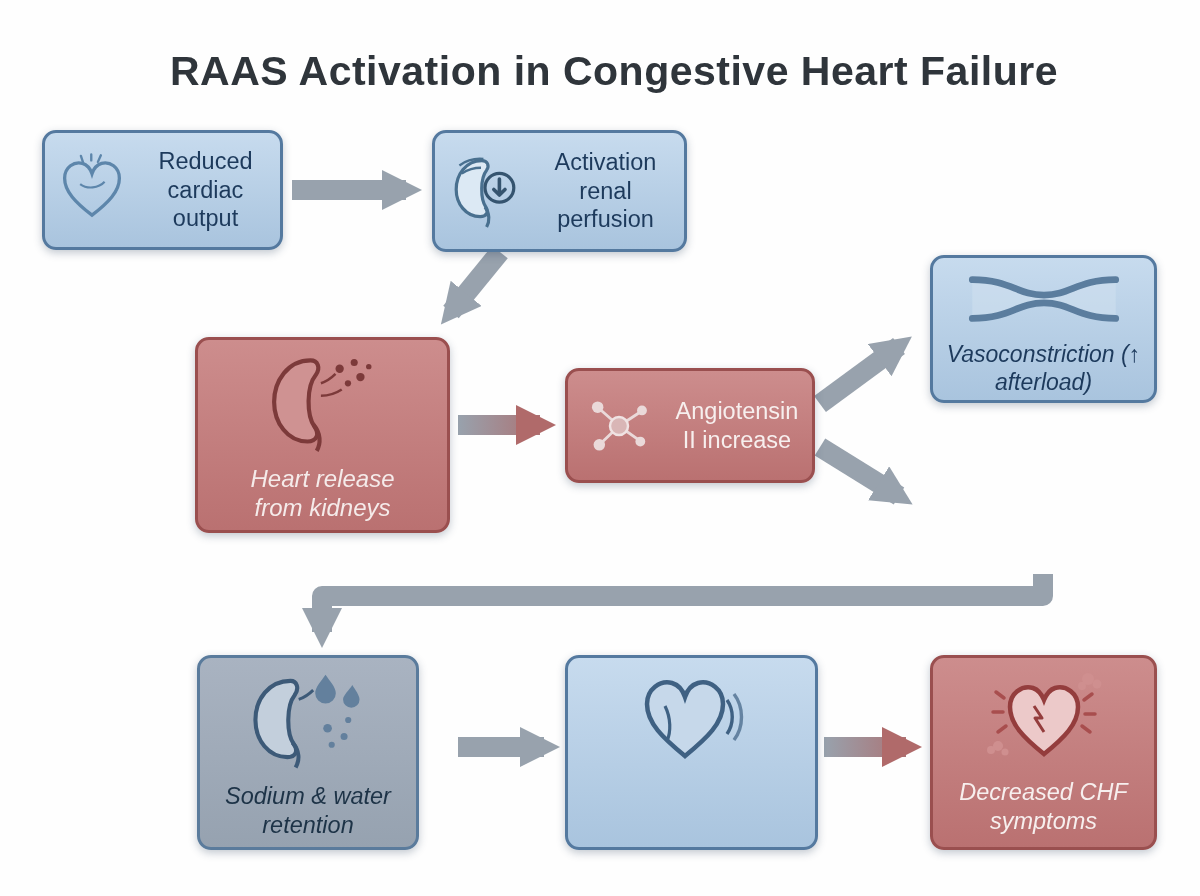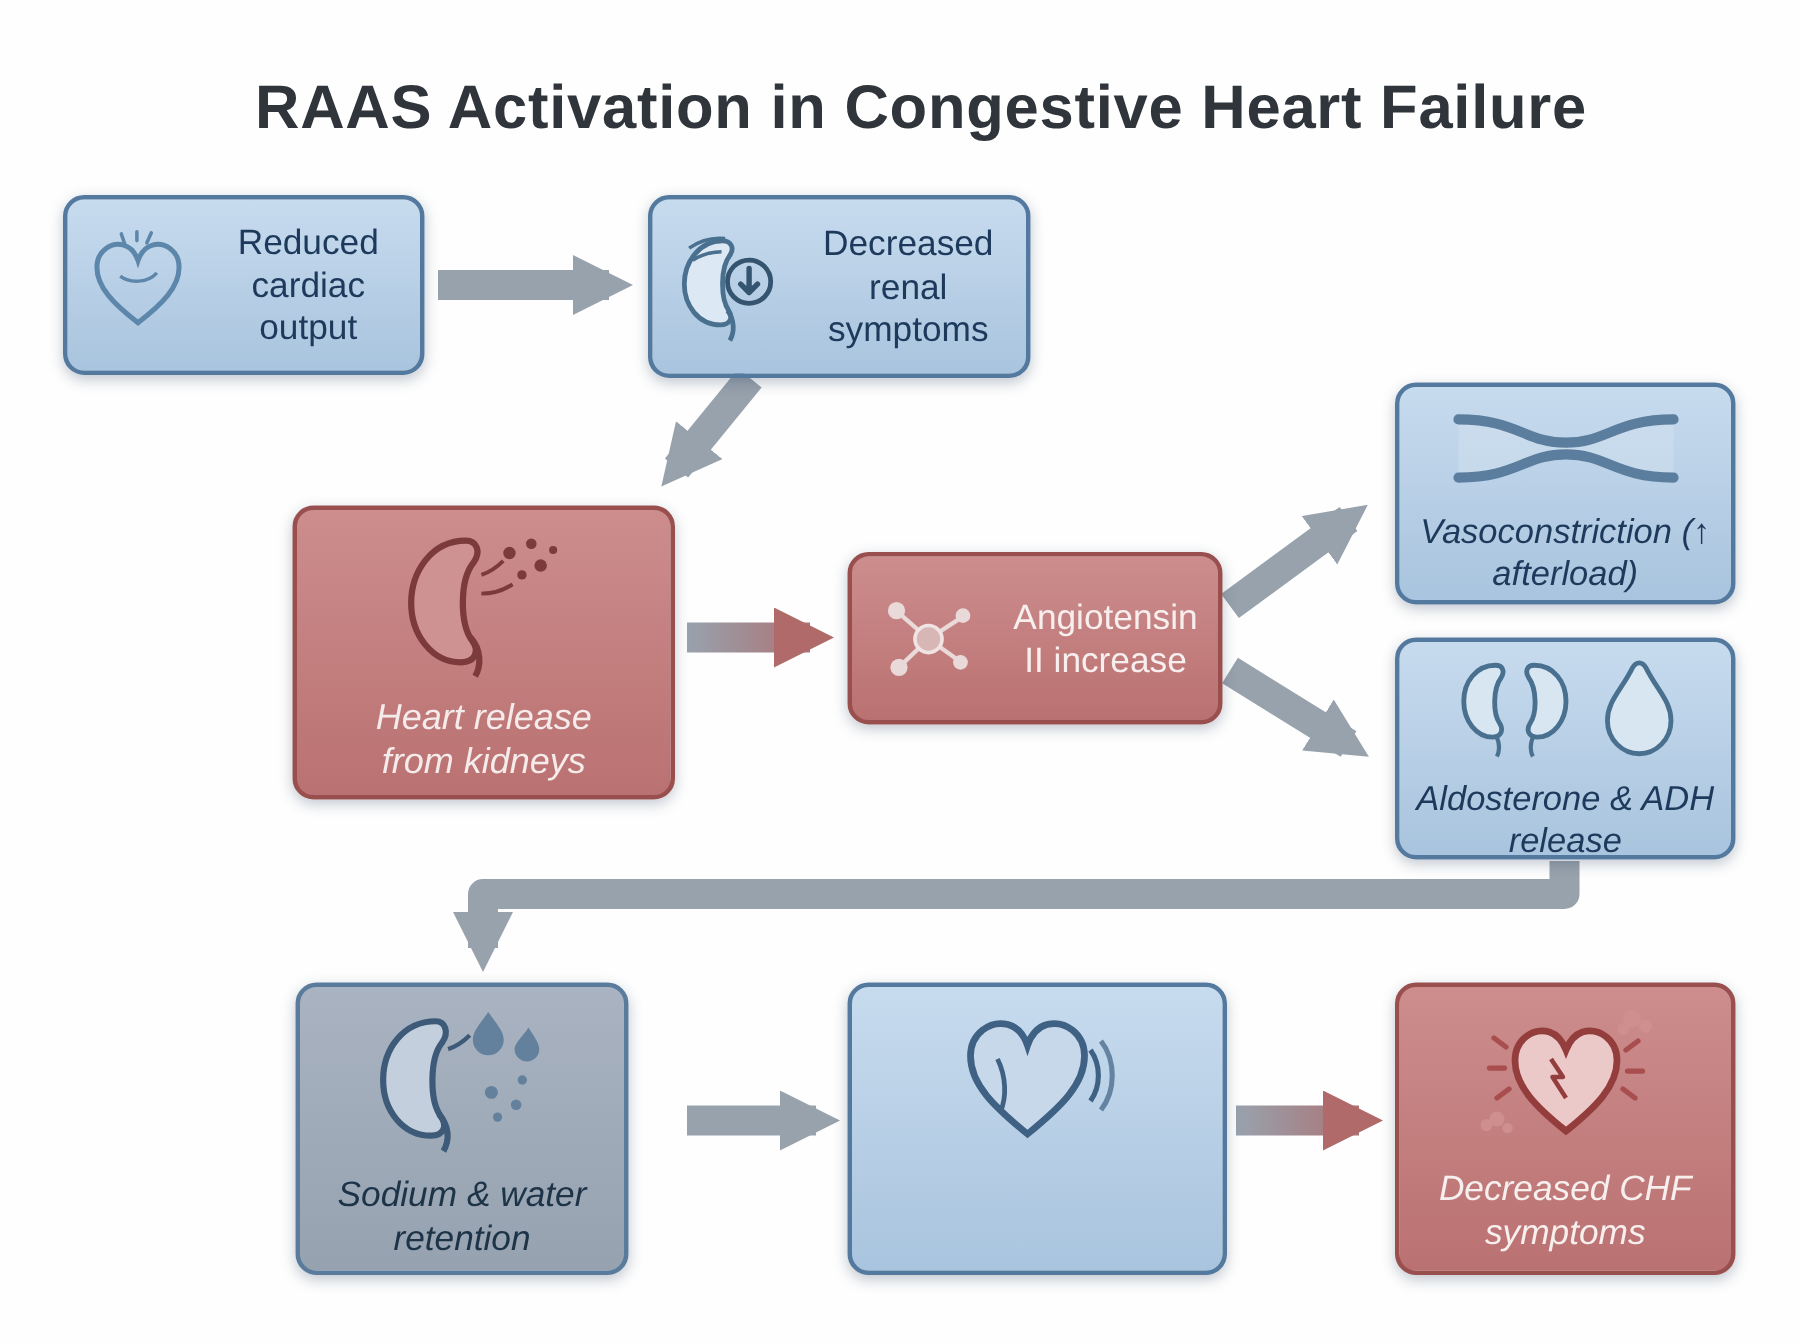--- a/index.html
+++ b/index.html
@@ -74,21 +74,21 @@
   <div class="node blue row" style="left:432px;top:130px;width:255px;height:122px">
     <span class="icon">
       <svg width="80" height="80" viewBox="0 0 100 100">
         <path d="M46 12 C26 12 14 30 14 48 C14 66 26 82 44 82 C52 82 55 76 51 70 C44 60 44 34 52 24 C56 18 53 12 46 12 Z" fill="#dce9f4" stroke="#49708f" stroke-width="4"></path>
         <path d="M50 70 C56 78 56 88 52 95" fill="none" stroke="#49708f" stroke-width="4"></path>
         <path d="M18 18 C28 11 38 9 48 10 M21 28 C29 23 37 21 45 21" stroke="#49708f" stroke-width="3" fill="none"></path>
         <circle cx="68" cy="46" r="18" fill="none" stroke="#35546f" stroke-width="4"></circle>
         <path d="M68 35 L68 54 M61 48 L68 55 L75 48" fill="none" stroke="#35546f" stroke-width="4.5" stroke-linecap="round" stroke-linejoin="round"></path>
       </svg>
     </span>
-    <div class="label" style="width:150px">Decreased renal symptoms</div>
+    <div class="label" style="width:150px">Activation renal perfusion</div>
   </div>
 
   <div class="node red col" style="left:195px;top:337px;width:255px;height:196px">
     <span class="icon">
       <svg width="128" height="104" viewBox="0 0 120 100">
         <path d="M48 10 C26 10 13 30 13 50 C13 70 26 88 45 88 C54 88 57 81 52 74 C44 63 44 35 53 24 C58 17 55 10 48 10 Z" fill="#cf9292" stroke="#7c3a3a" stroke-width="4"></path>
         <path d="M51 72 C58 80 58 90 54 97" fill="none" stroke="#7c3a3a" stroke-width="4"></path>
         <path d="M58 32 C64 30 68 27 72 23" stroke="#7c3a3a" stroke-width="2.5" fill="none"></path>
         <path d="M58 44 C66 44 72 42 78 38" stroke="#7c3a3a" stroke-width="2.5" fill="none"></path>
         <circle cx="76" cy="18" r="4" fill="#7c3a3a"></circle>
@@ -121,33 +121,20 @@
     <span class="icon">
       <svg width="156" height="62" viewBox="0 0 160 64">
         <path d="M6 12 C46 12 52 28 80 28 C108 28 114 12 154 12 L154 52 C114 52 108 36 80 36 C52 36 46 52 6 52 Z" fill="#cfe0ef" opacity="0.55" stroke="none"></path>
         <path d="M6 12 C46 12 52 28 80 28 C108 28 114 12 154 12" fill="none" stroke="#5b7d9e" stroke-width="7" stroke-linecap="round"></path>
         <path d="M6 52 C46 52 52 36 80 36 C108 36 114 52 154 52" fill="none" stroke="#5b7d9e" stroke-width="7" stroke-linecap="round"></path>
       </svg>
     </span>
     <div class="label" style="width:205px;font-size:23px">Vasoconstriction (↑ afterload)</div>
   </div>
 
-  <div class="node blue col" style="left:930px;top:425px;width:227px;height:148px">
-    <span class="icon">
-      <svg width="160" height="70" viewBox="0 0 170 76">
-        <g fill="#d8e6f2" stroke="#49708f" stroke-width="3.5">
-          <path d="M34 6 C20 6 11 18 11 32 C11 46 20 58 32 58 C38 58 40 53 37 48 C32 41 32 23 38 15 C41 10 39 6 34 6 Z"></path>
-          <path d="M62 6 C76 6 85 18 85 32 C85 46 76 58 64 58 C58 58 56 53 59 48 C64 41 64 23 58 15 C55 10 57 6 62 6 Z"></path>
-        </g>
-        <path d="M34 56 C37 62 37 68 35 72 M62 56 C59 62 59 68 61 72" fill="none" stroke="#49708f" stroke-width="3"></path>
-        <path d="M133 8 C125 24 115 32 115 46 C115 60 126 70 138 70 C150 70 161 60 161 46 C161 32 151 24 143 8 C140 3 136 3 133 8 Z" fill="#d8e6f2" stroke="#49708f" stroke-width="3.5"></path>
-      </svg>
-    </span>
-    <div class="label" style="width:200px;font-size:23px">Aldosterone &amp; ADH release</div>
-  </div>
 
   <div class="node gray col" style="left:197px;top:655px;width:222px;height:195px">
     <span class="icon">
       <svg width="134" height="104" viewBox="0 0 130 100">
         <path d="M48 12 C27 12 14 30 14 50 C14 70 27 86 45 86 C53 86 56 80 51 73 C44 63 44 36 52 26 C57 19 54 12 48 12 Z" fill="#c3cfdc" stroke="#3d5a78" stroke-width="4"></path>
         <path d="M50 72 C57 80 57 89 53 96" fill="none" stroke="#3d5a78" stroke-width="4"></path>
         <path d="M56 30 C62 28 66 25 70 21" stroke="#3d5a78" stroke-width="2.8" fill="none"></path>
         <path d="M82 6 C86 12 92 18 92 24 A10 10 0 1 1 72 24 C72 18 78 12 82 6 Z" fill="#63809d"></path>
         <path d="M108 16 C111 21 115 26 115 30 A8 8 0 1 1 99 30 C99 26 105 21 108 16 Z" fill="#63809d"></path>
         <circle cx="84" cy="58" r="4.2" fill="#63809d"></circle>

